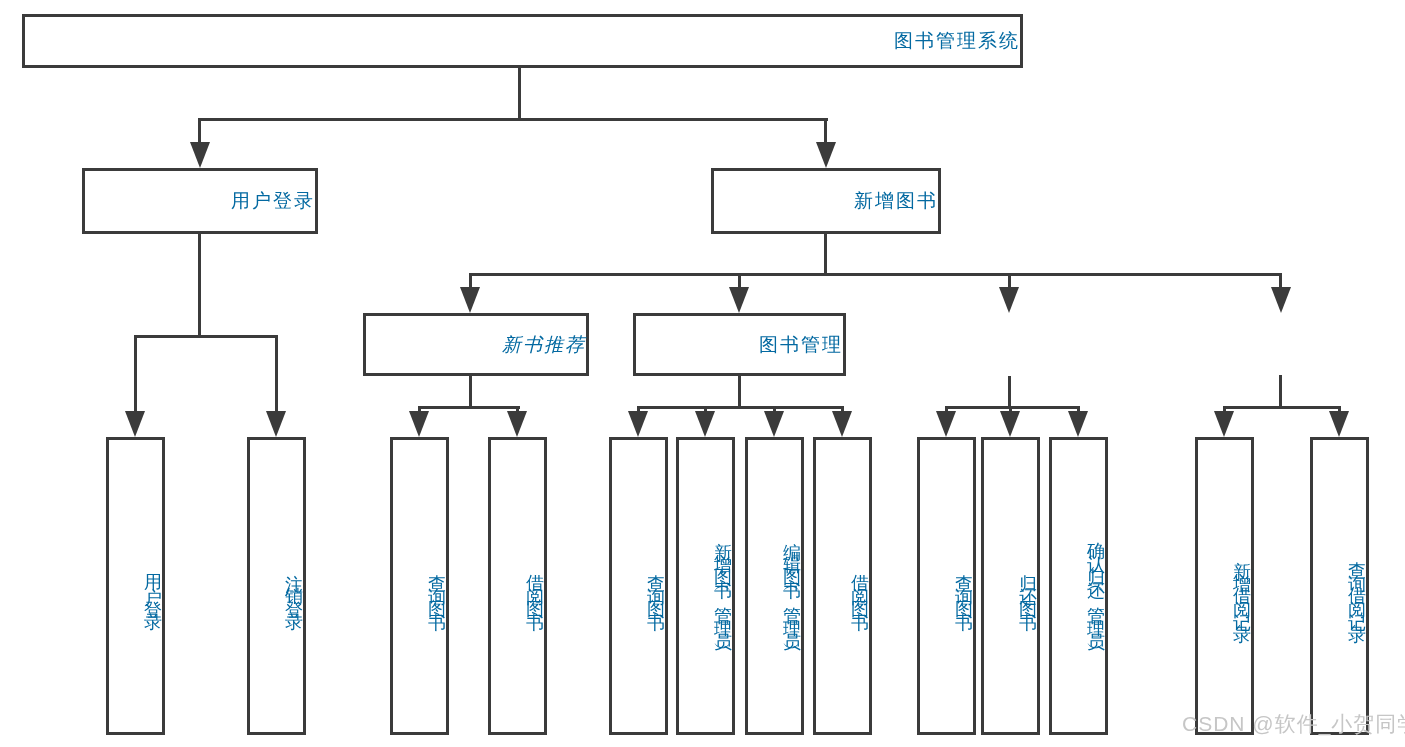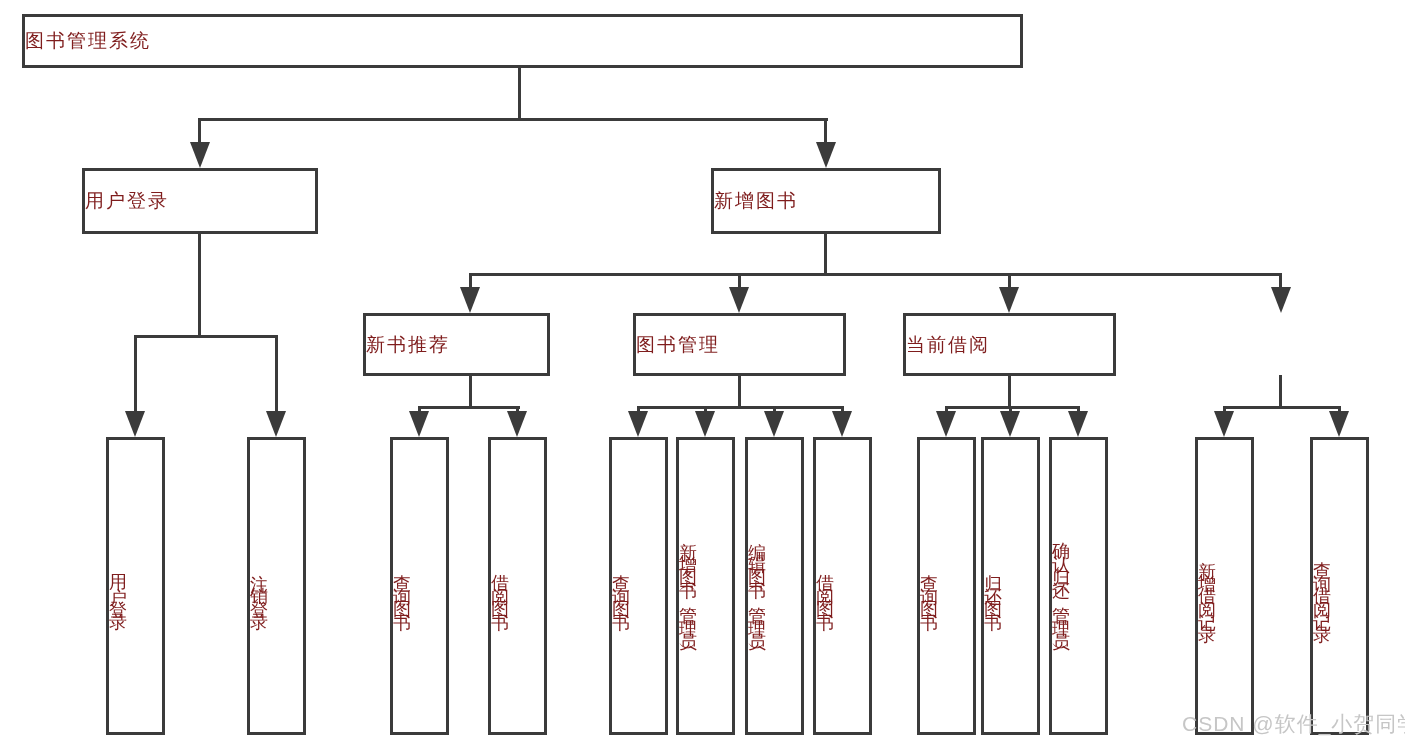--- a/index.html
+++ b/index.html
@@ -5,22 +5,22 @@
   html,body { margin:0; padding:0; background:#ffffff; }
   #canvas {
     position:relative; width:1405px; height:747px;
     background:#ffffff; overflow:hidden;
     font-family:"Liberation Sans","DejaVu Sans",sans-serif;
     color:#333333;
   }
   .box {
     position:absolute; box-sizing:border-box;
     border:3px solid #3b3b3b; background:#ffffff;
-    display:flex; align-items:center; justify-content:flex-start;
-    font-size:19px; letter-spacing:2px; color:#7f1d1d;
+    display:flex; align-items:center; justify-content:flex-end;
+    font-size:19px; letter-spacing:2px; color:#0369a1;
     text-align:center;
   }
   .vbox span {
     writing-mode:vertical-rl; text-orientation:mixed;
     letter-spacing:13px; font-size:18px; line-height:1;
   }
   .hline, .vline { position:absolute; background:#3b3b3b; }
   .hline { height:3px; }
   .vline { width:3px; }
   .arrowhead {
@@ -69,28 +69,25 @@
   <div class="hline" style="left:470px; top:273px; width:812px;"></div>
   <div class="vline" style="left:469px; top:273px; height:18px;"></div>
   <div class="arrowhead" style="left:460px; top:287px;"></div>
   <div class="vline" style="left:738px; top:273px; height:18px;"></div>
   <div class="arrowhead" style="left:729px; top:287px;"></div>
   <div class="vline" style="left:1008px; top:273px; height:18px;"></div>
   <div class="arrowhead" style="left:999px; top:287px;"></div>
   <div class="vline" style="left:1279px; top:273px; height:18px;"></div>
   <div class="arrowhead" style="left:1271px; top:287px;"></div>
 
-  <div class="box" style="left:363px; top:313px; width:187px; height:63px;">
+  <div class="box" style="left:363px; top:313px; width:226px; height:63px;font-style:italic;">
     <span>新书推荐</span>
   </div>
   <div class="box" style="left:633px; top:313px; width:213px; height:63px;">
     <span>图书管理</span>
-  </div>
-  <div class="box" style="left:903px; top:313px; width:213px; height:63px;">
-    <span>当前借阅</span>
   </div>
 
   <div class="vline" style="left:469px; top:376px; height:33px;"></div>
   <div class="hline" style="left:418px; top:406px; width:102px;"></div>
   <div class="vline" style="left:418px; top:406px; height:10px;"></div>
   <div class="arrowhead" style="left:409px; top:411px;"></div>
   <div class="vline" style="left:516px; top:406px; height:10px;"></div>
   <div class="arrowhead" style="left:507px; top:411px;"></div>
 
   <div class="vline" style="left:738px; top:376px; height:33px;"></div>

